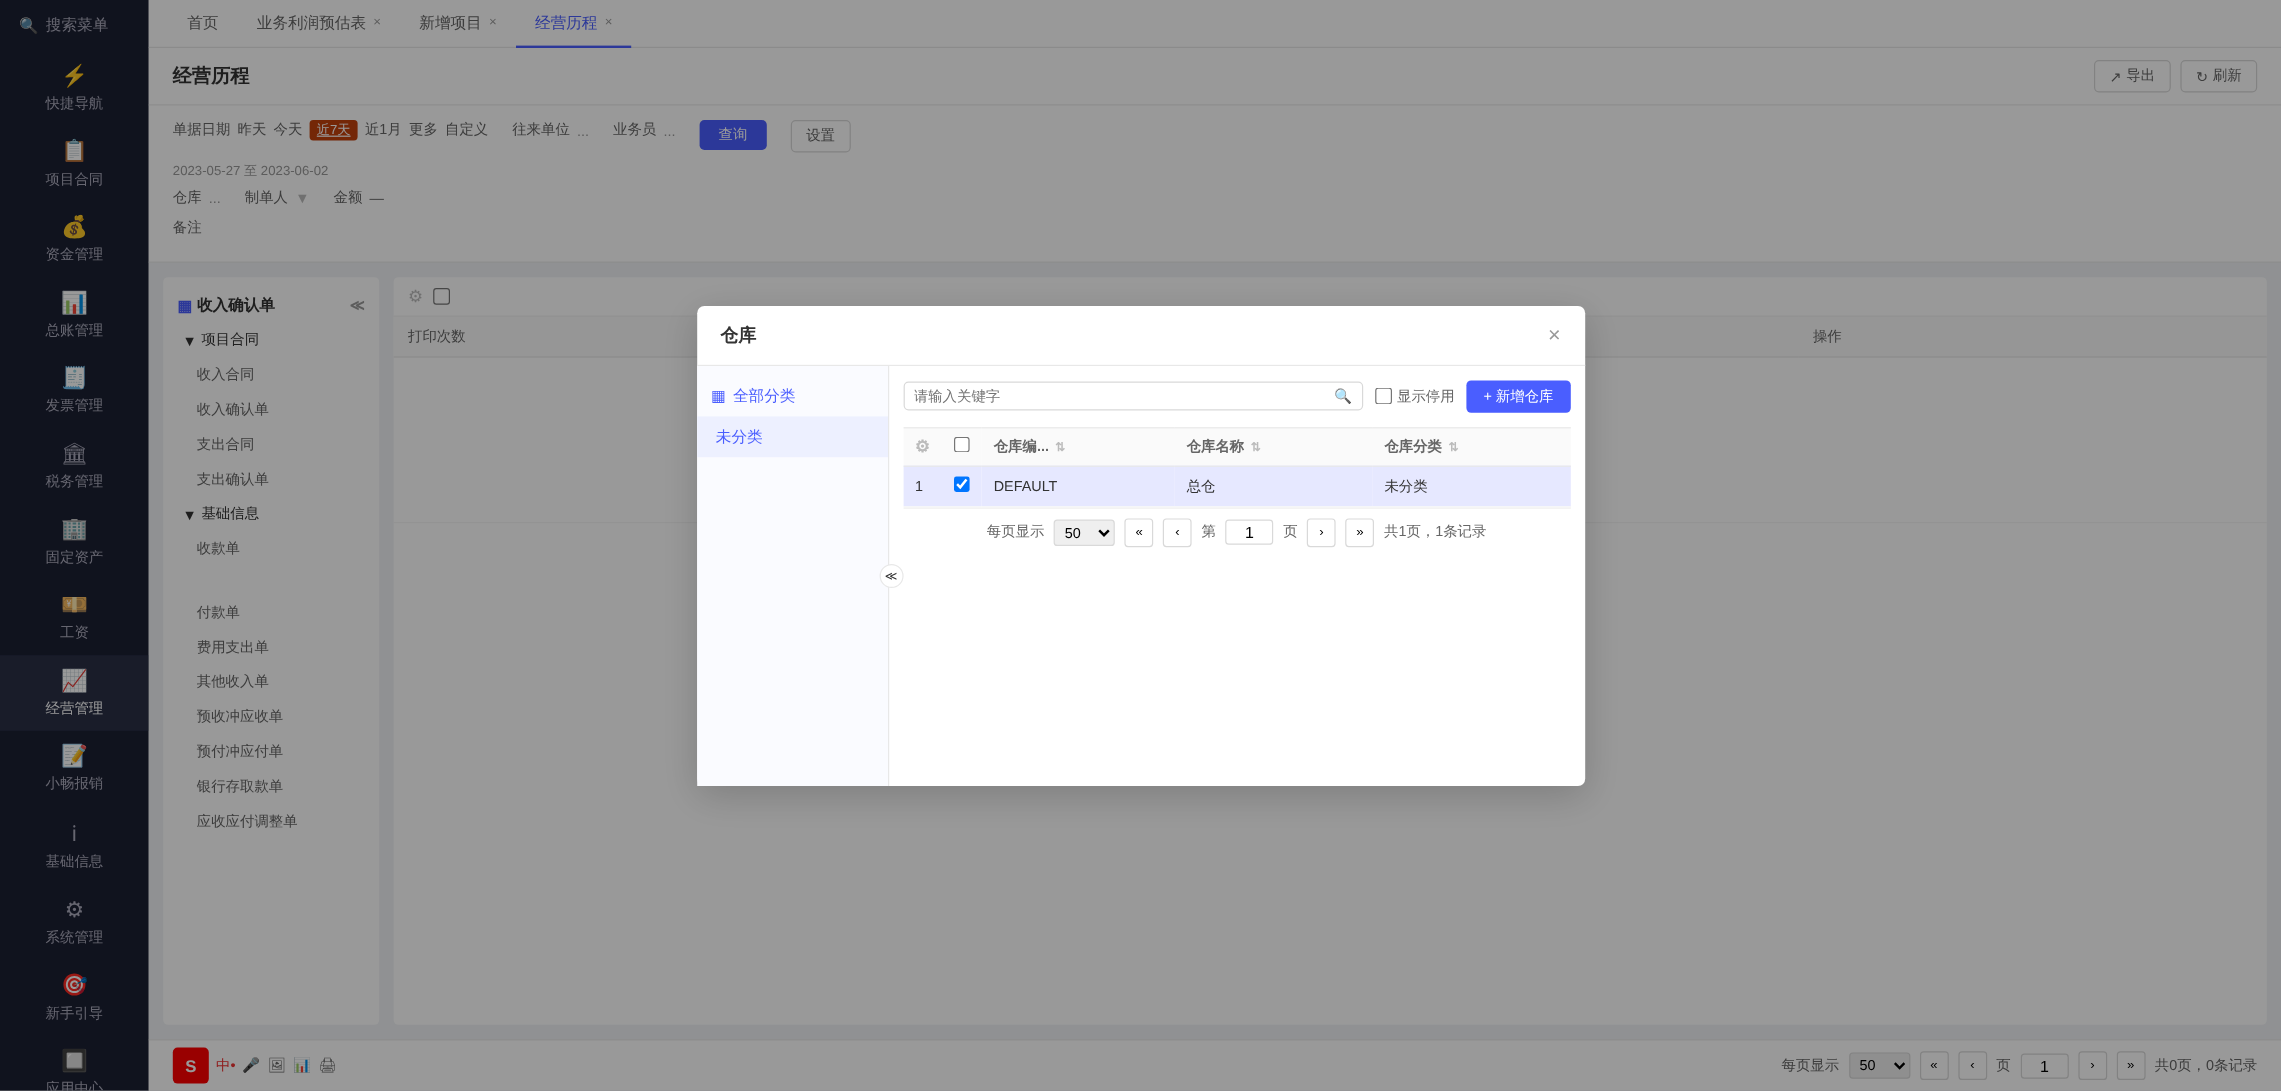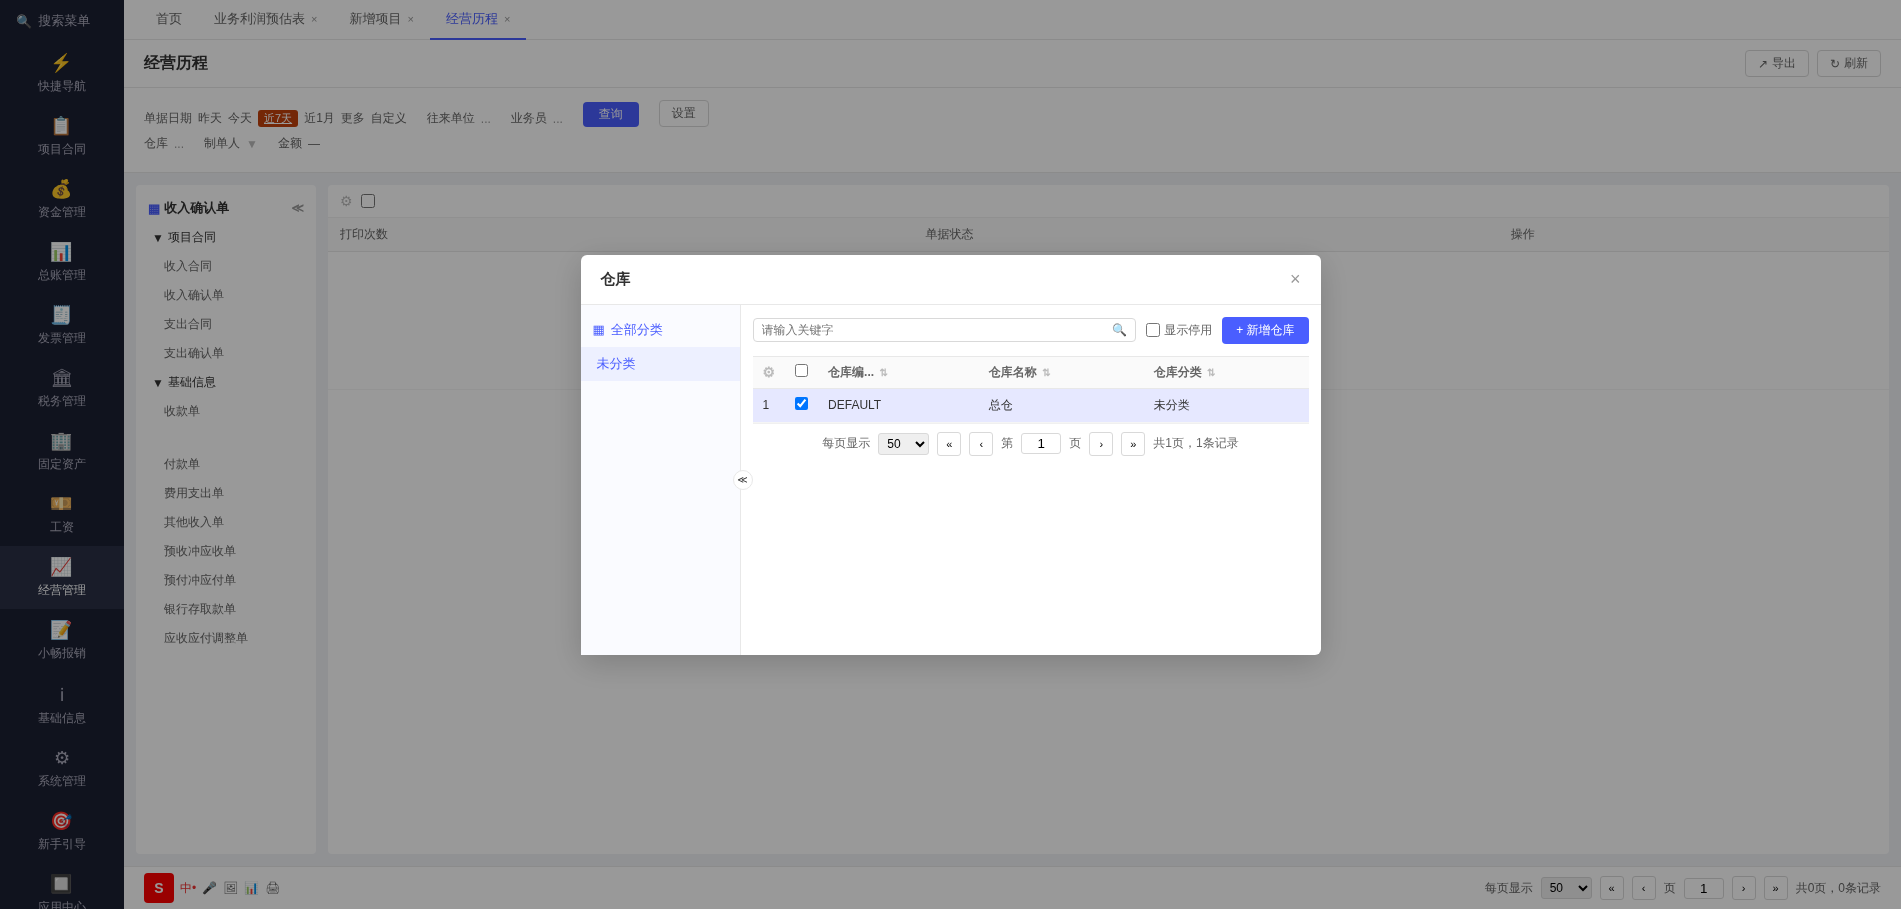--- a/index.html
+++ b/index.html
@@ -25,21 +25,21 @@
     .tab .close-btn { font-size: 11px; color: #999; cursor: pointer; }
 
     
     .page-header { background: #fff; padding: 10px 20px; display: flex; align-items: center; justify-content: space-between; border-bottom: 1px solid #e8e8e8; }
     .page-title { font-size: 16px; font-weight: 600; color: #333; }
     .page-actions { display: flex; gap: 8px; }
     .btn-export, .btn-refresh { background: #fff; border: 1px solid #d9d9d9; padding: 4px 12px; border-radius: 4px; cursor: pointer; font-size: 12px; color: #666; display: flex; align-items: center; gap: 4px; }
 
     
     .filter-area { background: #fff; padding: 12px 20px; border-bottom: 1px solid #e8e8e8; }
-    .filter-row { display: flex; align-items: flex-end; gap: 20px; margin-bottom: 8px; }
+    .filter-row { display: flex; align-items: flex-start; gap: 20px; margin-bottom: 8px; }
     .filter-item { display: flex; align-items: center; gap: 6px; font-size: 12px; color: #666; }
     .date-badge { background: #c2410c; color: #fff; padding: 1px 6px; border-radius: 3px; font-size: 11px; text-decoration: underline; }
     .date-range { font-size: 11px; color: #999; }
     .filter-select { display: flex; align-items: center; gap: 4px; color: #999; cursor: pointer; }
     .btn-query { background: #4a5eff; color: #fff; border: none; padding: 4px 16px; border-radius: 4px; cursor: pointer; font-size: 12px; }
     .btn-set { background: #fff; border: 1px solid #d9d9d9; padding: 4px 12px; border-radius: 4px; cursor: pointer; font-size: 12px; color: #666; }
     .second-filter-row { display: flex; align-items: center; gap: 20px; }
 
     
     .content-area { flex: 1; background: #f0f2f5; padding: 12px; display: flex; gap: 12px; }
@@ -220,32 +220,42 @@
           <span>往来单位</span>
           <span class="filter-select">...</span>
         </div>
         <div class="filter-item">
           <span>业务员</span>
           <span class="filter-select">...</span>
         </div>
         <button class="btn-query">查询</button>
         <button class="btn-set">设置</button>
       </div>
+      <div class="second-filter-row">
+        <div class="filter-item">
+          <span class="date-range">2023-05-27 至 2023-06-02</span>
+        </div>
+      </div>
       <div class="filter-row" style="margin-top:6px;">
         <div class="filter-item">
           <span>仓库</span>
           <span class="filter-select">...</span>
         </div>
         <div class="filter-item">
           <span>制单人</span>
           <span style="font-size:12px;color:#bbb;">▼</span>
         </div>
         <div class="filter-item">
           <span>金额</span>
           <span>—</span>
+        </div>
+      </div>
+      <div class="filter-row" style="margin-top:4px;">
+        <div class="filter-item">
+          <span>备注</span>
         </div>
       </div>
     </div>
 
     <div class="content-area">
 
       <div class="left-panel">
         <div class="panel-header">
           <div style="display:flex;align-items:center;gap:4px;">
             <span style="color:#4a5eff;">▦</span>

